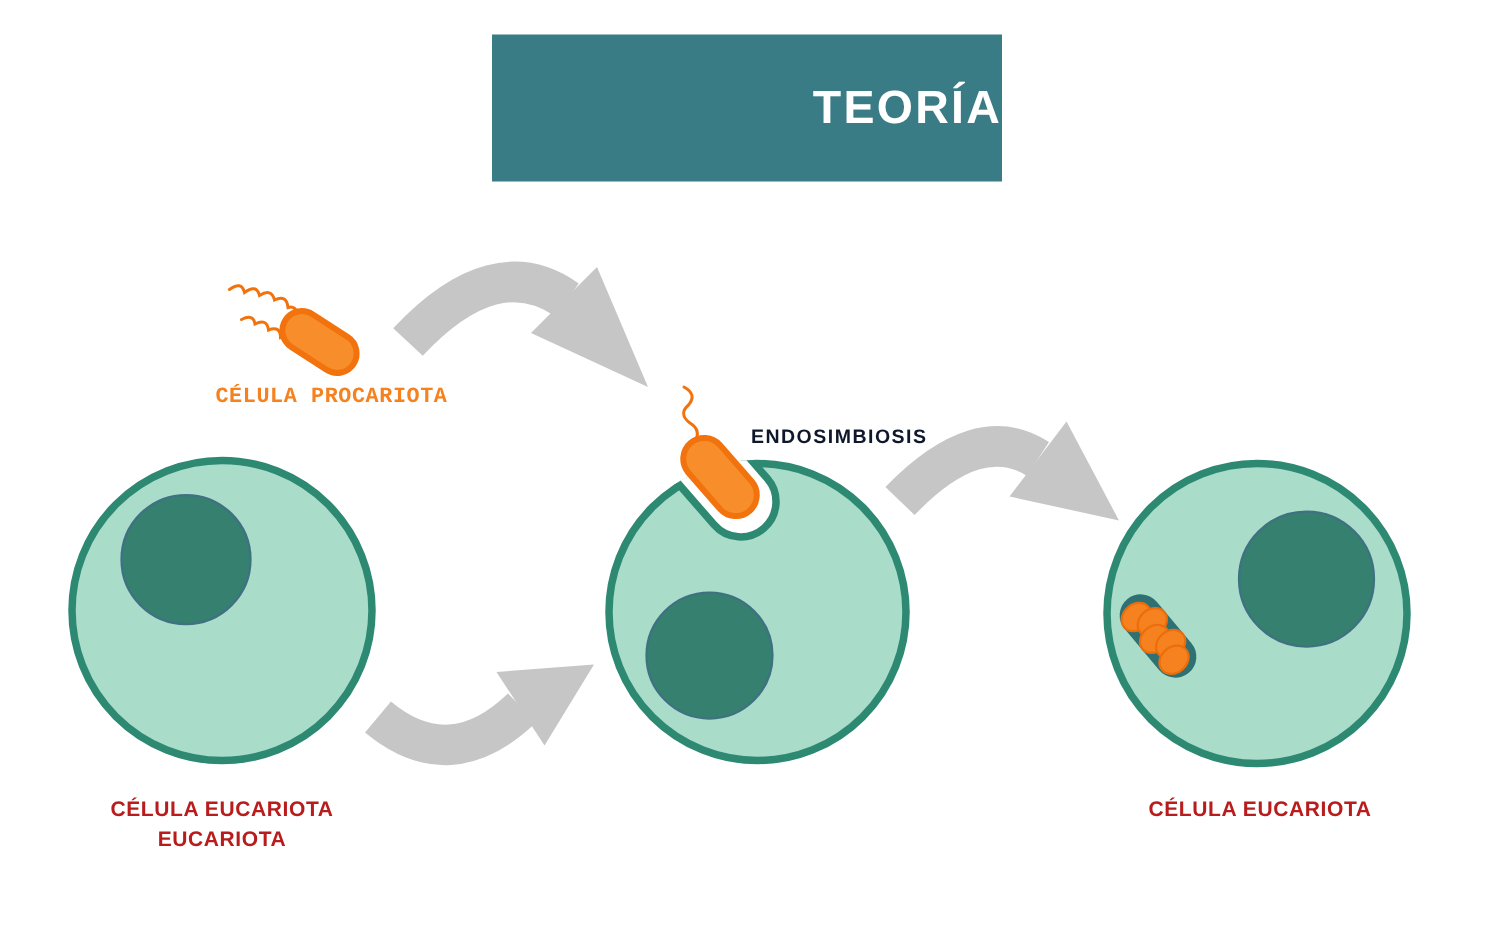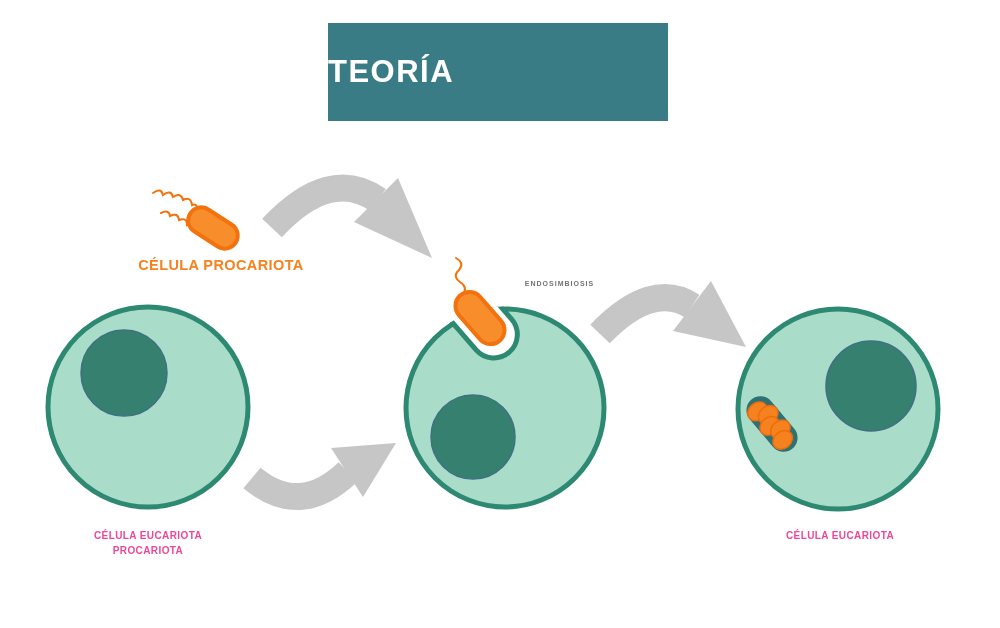--- a/index.html
+++ b/index.html
@@ -6,36 +6,36 @@
   .canvas{
     position:relative;
     width:1000px;height:628px;
     background:#ffffff;
     font-family:"Liberation Sans", sans-serif;
     overflow:hidden;
   }
   .banner{
     position:absolute;left:328px;top:23px;width:340px;height:98px;
     background:#397C86;
-    display:flex;flex-direction:column;align-items:flex-start;justify-content:center;
+    display:flex;flex-direction:column;align-items:flex-end;justify-content:center;
     gap:2px;
   }
   .banner .t-line{
     color:#ffffff;font-weight:800;font-size:31px;line-height:1.05;
     letter-spacing:1.5px;
   }
   .diagram-svg{position:absolute;left:0;top:0;}
   .lbl{
     position:absolute;text-align:center;font-weight:800;
     letter-spacing:0.4px;line-height:1.45;
   }
-  .lbl-orange{color:#F5821F;font-size:14.5px;}
-  .lbl-teal{color:#ec4899;font-size:10px;}
+  .lbl-orange{color:#F5821F;font-size:14.5px;font-family:Liberation Mono, monospace;}
+  .lbl-teal{color:#b91c1c;font-size:14px;}
   .lbl-endo{
-    color:#737373;font-size:10px;font-variant:small-caps;letter-spacing:1px;
+    color:#0f172a;font-size:18px;font-variant:small-caps;letter-spacing:1px;
   }
 </style>
 </head>
 <body>
 
 <div class="canvas">
 
   <div class="banner">
     <div class="t-line">TEORÍA</div>
   </div>
@@ -102,20 +102,20 @@
       </g>
     </g>
   </svg>
 
   <div class="lbl lbl-orange" style="left:121px;top:255px;width:200px;">CÉLULA PROCARIOTA</div>
 
   <div class="lbl lbl-endo" style="left:477px;top:276px;width:165px;">endosimbiosis</div>
 
   <div class="lbl lbl-teal" style="left:48px;top:529px;width:200px;">
     <div>CÉLULA EUCARIOTA</div>
-    <div>PROCARIOTA</div>
+    <div>EUCARIOTA</div>
   </div>
 
   <div class="lbl lbl-teal" style="left:740px;top:529px;width:200px;">
     <div>CÉLULA EUCARIOTA</div>
   </div>
 
 </div>
 
 </body></html>

